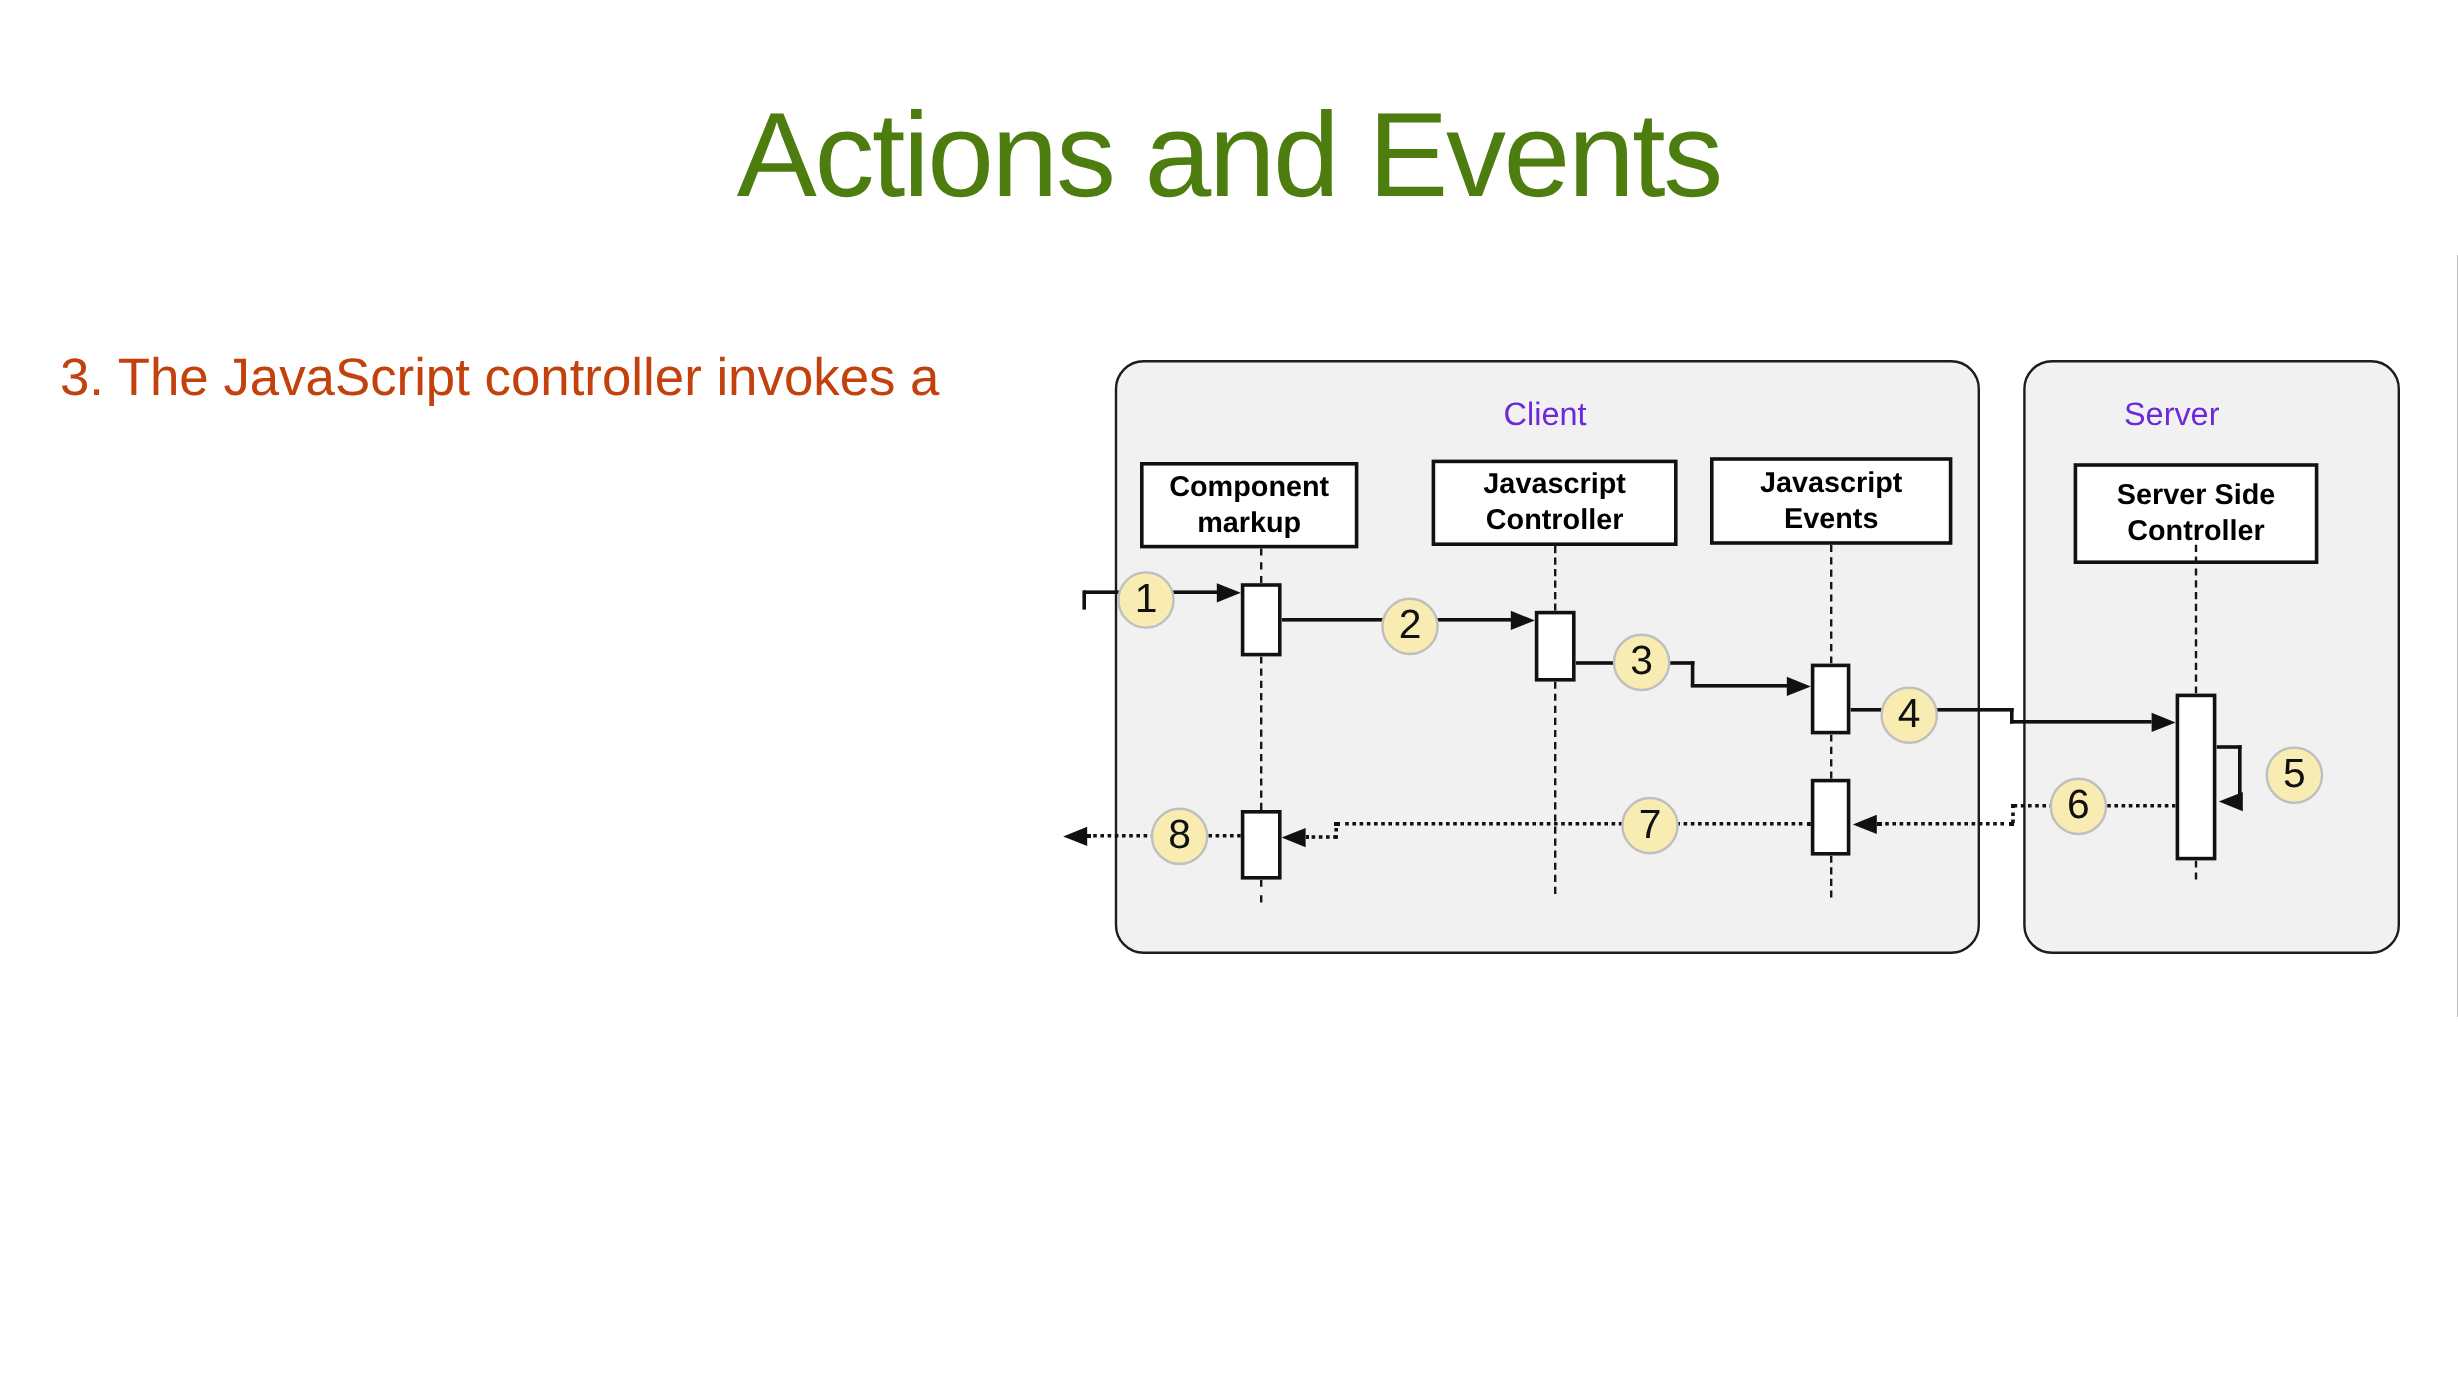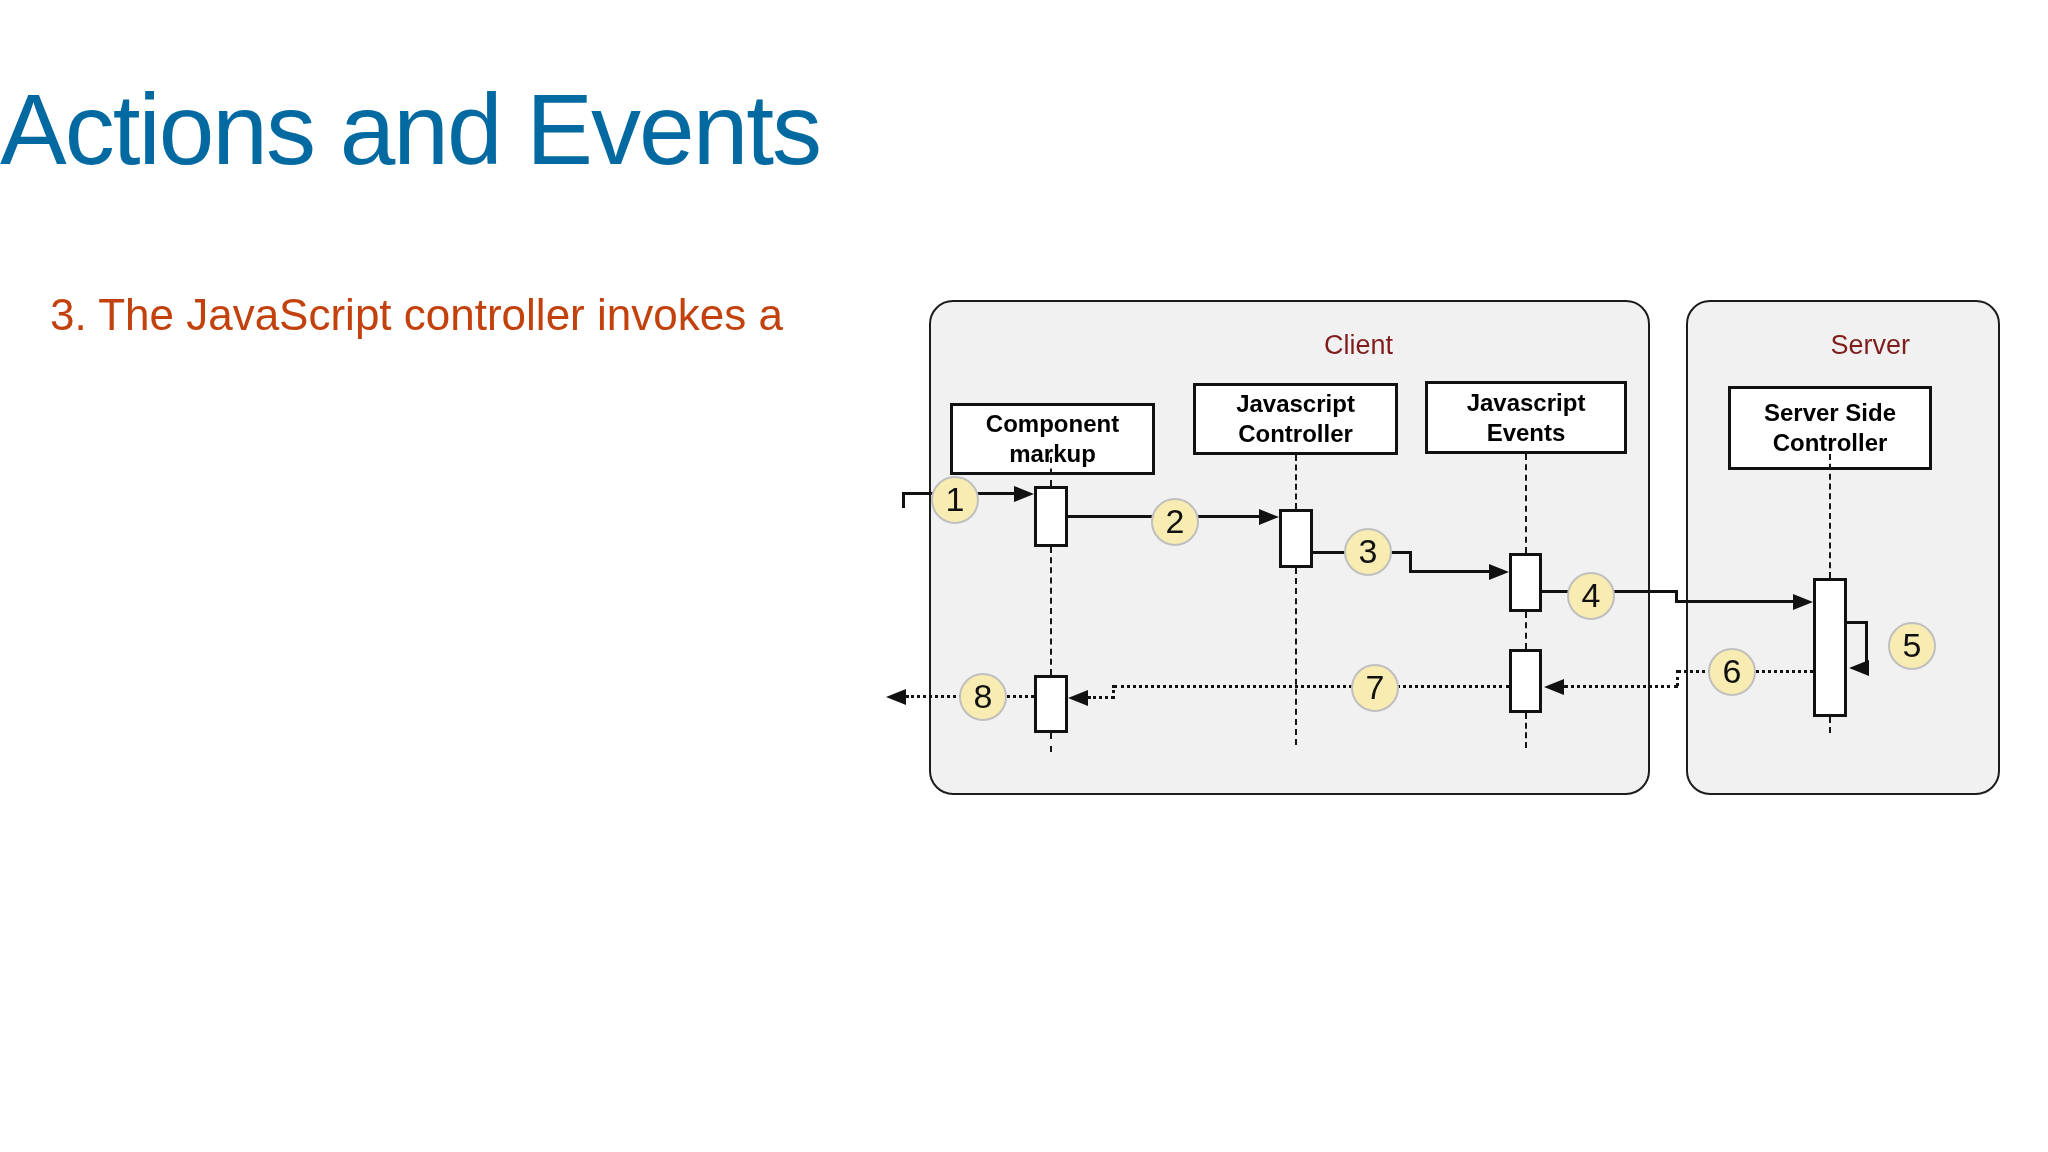--- a/index.html
+++ b/index.html
@@ -1,36 +1,36 @@
 <!DOCTYPE html>
 <html><head>
 <meta charset="utf-8">
 <style>
   html,body { margin:0; padding:0; background:#888; }
   .slide {
     position:relative; width:2048px; height:1152px; background:#ffffff;
     overflow:hidden; font-family:"Liberation Sans", sans-serif;
   }
   .title {
-    position:absolute; left:0; top:72px; width:2048px; text-align:left;
-    font-size:100px; letter-spacing:-2px; color:#0369a1; white-space:nowrap;
+    position:absolute; left:0; top:72px; width:2048px; text-align:center;
+    font-size:100px; letter-spacing:-2px; color:#4d7c0f; white-space:nowrap;
   }
   .notes {
     position:absolute; left:50px; top:284px; width:900px;
     font-size:44px; line-height:61px; color:#c2410c;
   }
   .note-line { height:61px; white-space:nowrap; }
   .indent-tab { padding-left:110px; }
   .indent-sm  { padding-left:10px; }
 
   .panel {
     position:absolute; background:#f1f1f2; border:2px solid #1c1c1c; border-radius:24px;
   }
   .panel-label {
-    position:absolute; font-size:27px; color:#7f1d1d; text-align:right; width:140px;
+    position:absolute; font-size:27px; color:#6d28d9; text-align:left; width:140px;
   }
   .actor {
     position:absolute; background:#ffffff; border:3px solid #111; box-sizing:border-box;
     text-align:center; font-weight:bold; font-size:24px; line-height:30px; color:#000;
     display:flex; flex-direction:column; justify-content:center;
   }
   .activation {
     position:absolute; background:#ffffff; border:3px solid #111; box-sizing:border-box; z-index:3;
   }
   .hl   { position:absolute; height:3px; background:#111; z-index:2; }
@@ -65,21 +65,21 @@
     <div class="note-line">3. The JavaScript controller invokes a</div>
     <div class="note-line"></div>
   </div>
 
   <div class="panel" style="left:929px; top:300px; width:717px; height:491px;"></div>
   <div class="panel" style="left:1686px; top:300px; width:310px; height:491px;"></div>
 
   <div class="panel-label" style="left:1253px; top:330px;">Client</div>
   <div class="panel-label" style="left:1770px; top:330px;">Server</div>
 
-  <div class="actor" style="left:950px; top:403px; width:205px; height:72px;">
+  <div class="actor" style="left:950px; top:385px; width:182px; height:72px;">
     <div>Component</div>
     <div>markup</div>
   </div>
   <div class="actor" style="left:1193px; top:383px; width:205px; height:72px;">
     <div>Javascript</div>
     <div>Controller</div>
   </div>
   <div class="actor" style="left:1425px; top:381px; width:202px; height:73px;">
     <div>Javascript</div>
     <div>Events</div>

